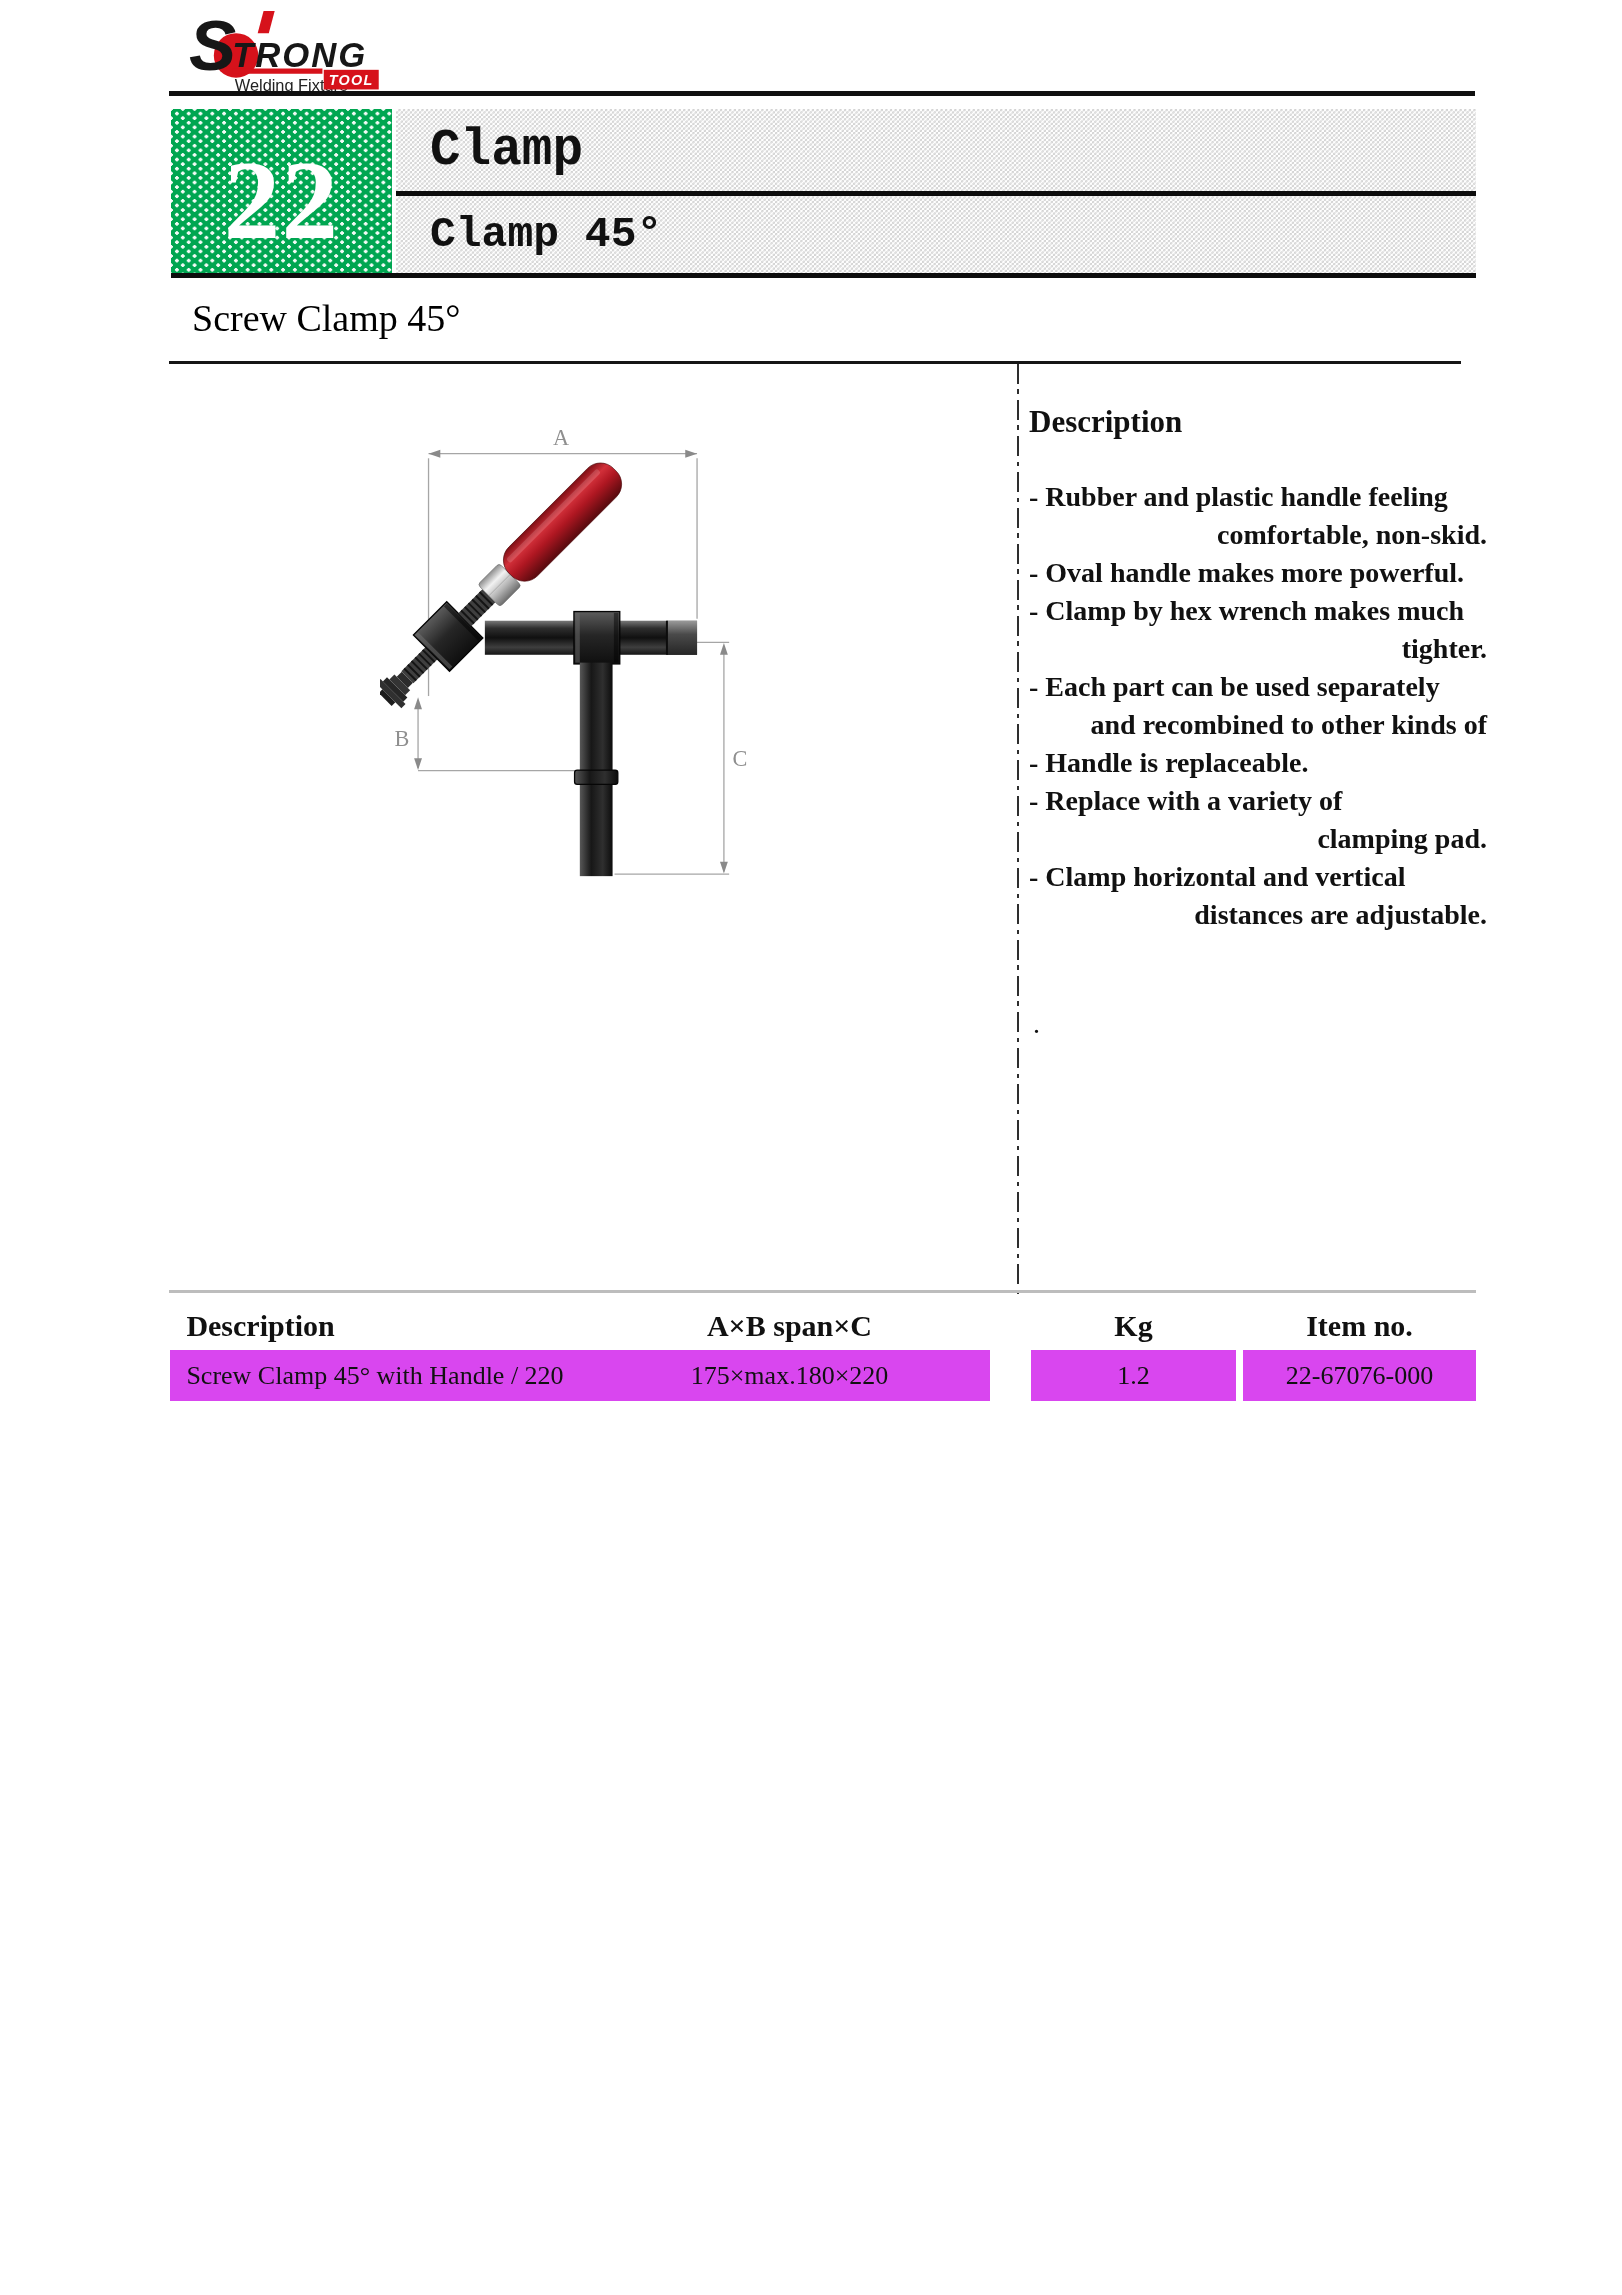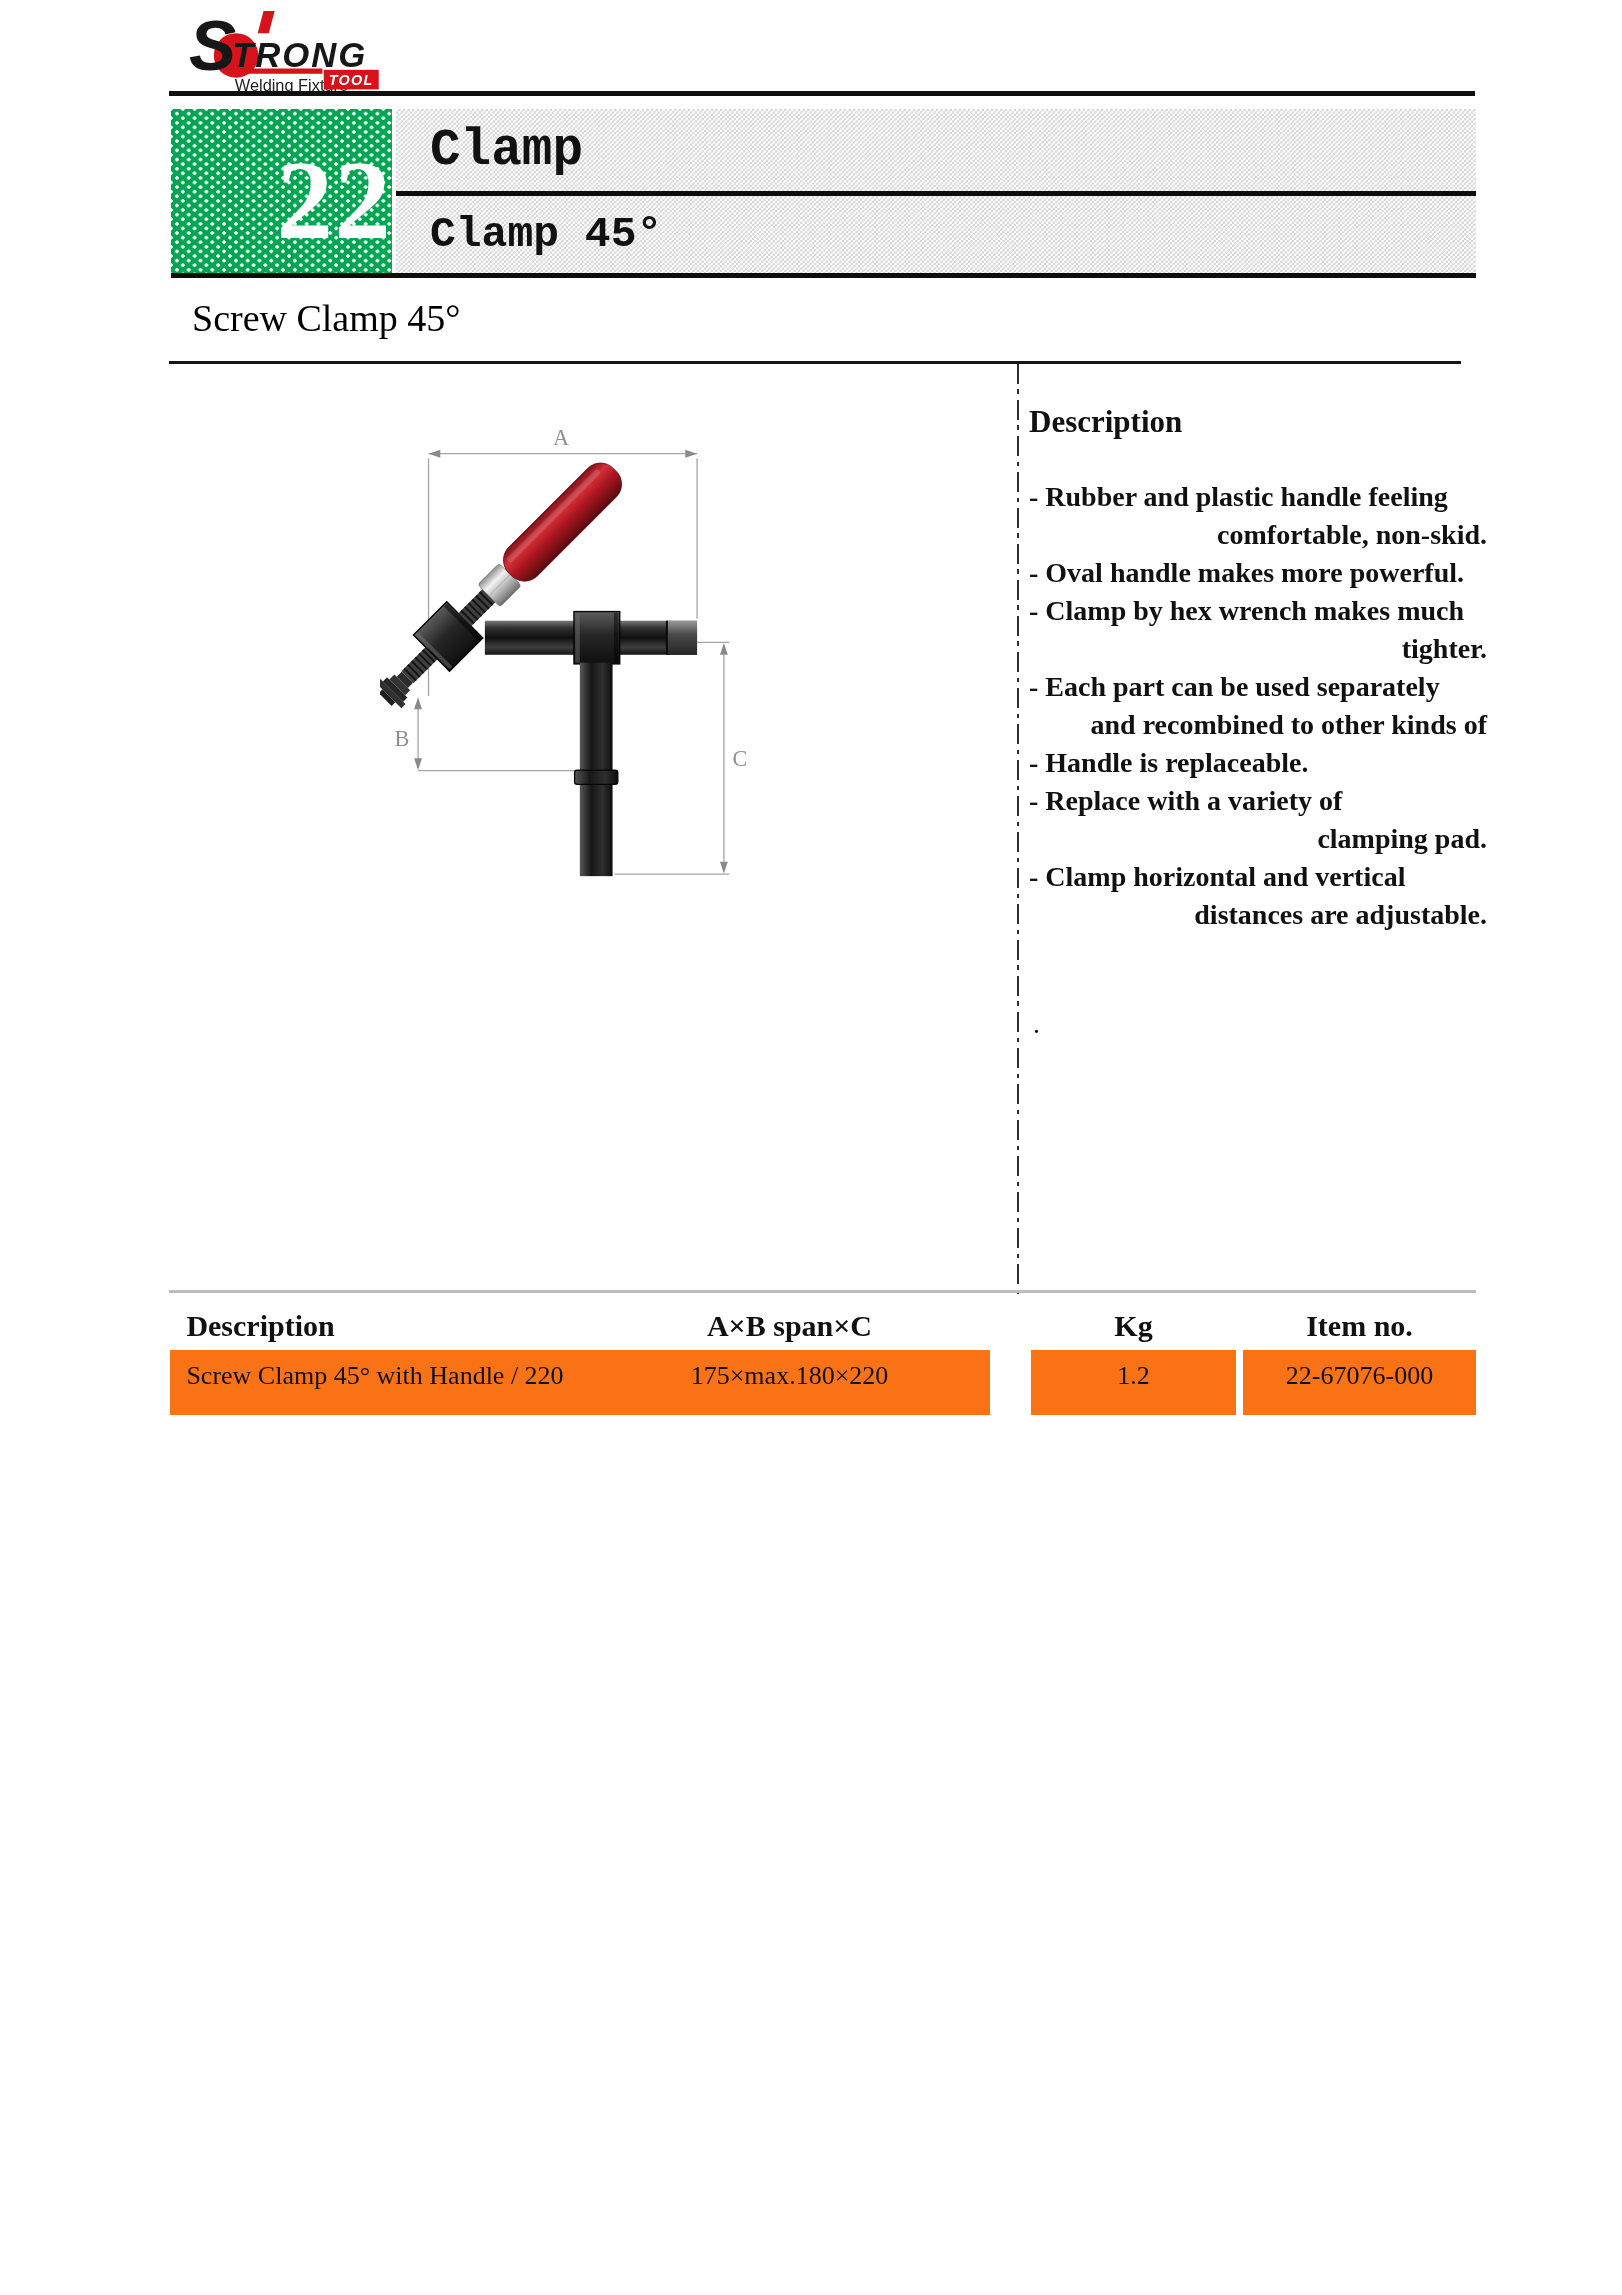--- a/index.html
+++ b/index.html
@@ -21,21 +21,21 @@
   .band{left:171px;top:109px;width:1305px;height:169px;}
   .band-bottom-rule{position:absolute;left:0;bottom:0;width:100%;height:4.6px;background:#0d0d0d;}
   .band-green{
     position:absolute;left:0;top:0;width:221px;height:164px;
     background-color:#00a651;
     background-image:
       radial-gradient(circle, rgba(255,255,255,.95) 1.6px, transparent 1.7px),
       radial-gradient(circle, rgba(255,255,255,.95) 1.6px, transparent 1.7px);
     background-size:11.8px 9.2px;
     background-position:0 0, 5.9px 4.6px;
-    display:flex;align-items:center;justify-content:flex-end;
+    display:flex;align-items:center;justify-content:center;
   }
   .chapter-number{
     font-size:113px;font-weight:bold;color:#ffffff;line-height:1;
     padding-top:17px;letter-spacing:1.3px;
   }
   .band-gray{
     position:absolute;left:225px;top:0;width:1080px;height:164px;
     background-color:#ffffff;
     background-image:
       linear-gradient(45deg,#d2d2d2 25%,transparent 25%,transparent 75%,#d2d2d2 75%),
@@ -73,21 +73,21 @@
   
   .desc-heading{left:1029px;top:404px;font-size:31px;font-weight:bold;}
   .desc-lines{left:1029px;top:478px;width:458px;font-size:28px;line-height:38px;font-weight:bold;}
   .desc-line{white-space:nowrap;}
   .desc-line.cont{padding-left:17.7px;text-align:right;}
   .desc-dot{left:1033px;top:1008px;font-size:28px;}
 
   
   .table-rule{left:169px;top:1290px;width:1307px;height:2.6px;background:#bdbdbd;}
   .th{top:1307px;height:38px;line-height:38px;font-size:30px;font-weight:bold;white-space:nowrap;}
-  .td{top:1350px;height:65px;line-height:51px;font-size:26px;background:#f97316;white-space:nowrap;}
+  .td{top:1350px;height:51px;line-height:51px;font-size:26px;background:#d946ef;white-space:nowrap;}
   .col1{left:170px;width:444px;}
   .col2{left:589px;width:401px;}
   .col3{left:1031px;width:205px;}
   .col4{left:1243px;width:233px;}
   .al{text-align:left;}
   .ac{text-align:center;}
   .td.col1{padding-left:16.4px;width:427px;}
   .th.col1{padding-left:16.4px;width:427px;}
 </style>
 </head>

